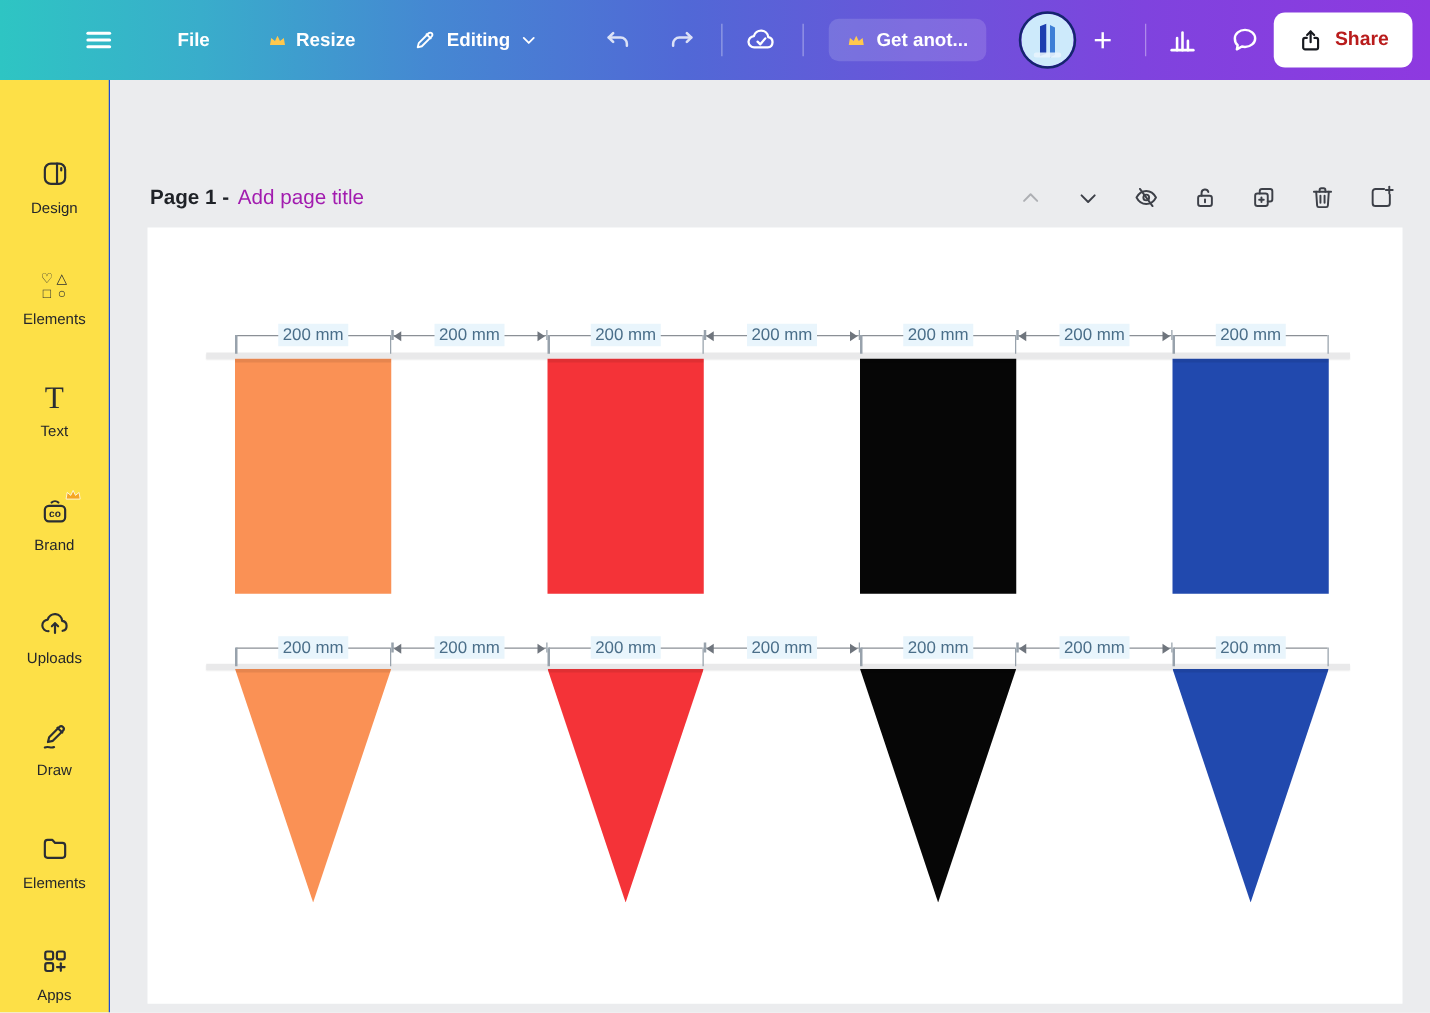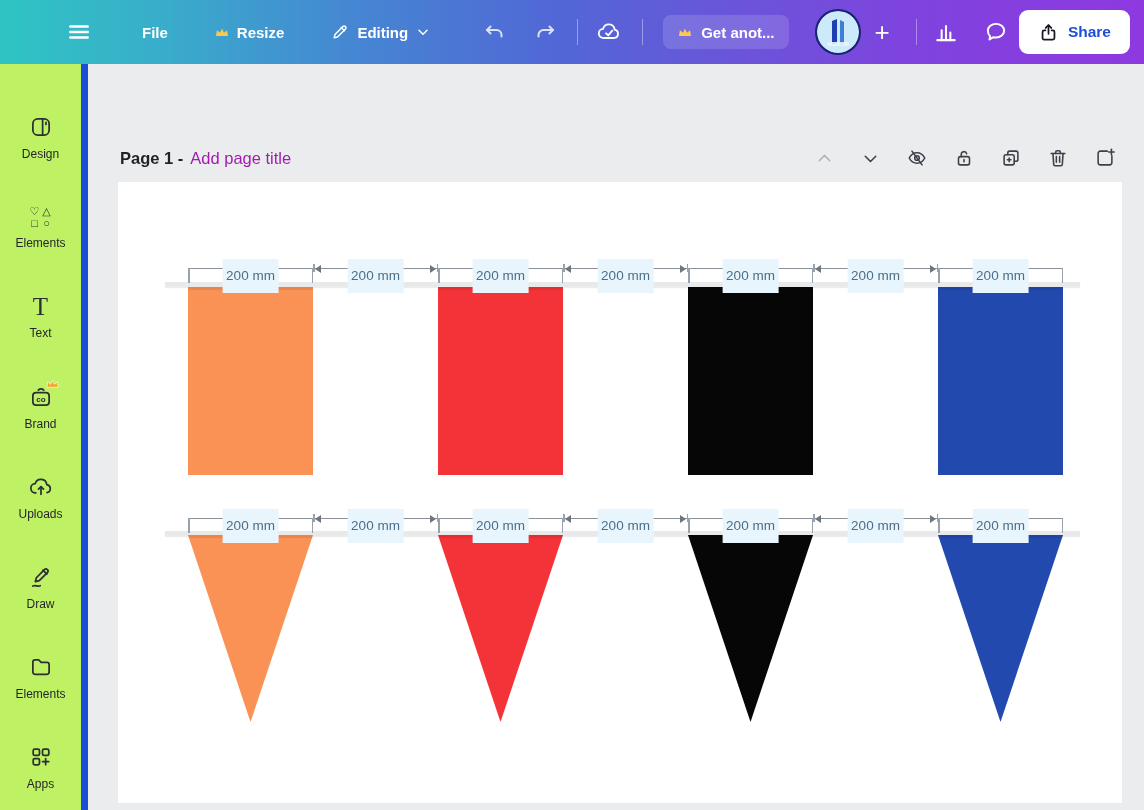--- a/index.html
+++ b/index.html
@@ -20,27 +20,27 @@
   .tb-divider { width:1px; height:26px; background:rgba(255,255,255,.38); margin-left:20px; }
   .tb-cloud { margin-left:18px; display:flex; cursor:pointer; }
   .get-another { margin-left:20px; height:34px; padding:0 14px; border-radius:8px;
     background:rgba(255,255,255,.14); display:flex; align-items:center; gap:8px; cursor:pointer; }
   .avatar { margin-left:26px; width:46px; height:46px; border-radius:50%;
     border:2px solid #15256e; overflow:hidden; cursor:pointer; flex:none; }
   .tb-plus { margin-left:8px; font-size:26px; font-weight:400; line-height:1; cursor:pointer; padding:0 6px; }
   .tb-chart { margin-left:16px; display:flex; cursor:pointer; }
   .tb-chat { margin-left:24px; display:flex; cursor:pointer; }
   .share-btn { margin-left:auto; margin-right:14px; height:44px; padding:0 19px; border-radius:9px;
-    background:#fff; color:#1d4ed8; display:flex; align-items:center; gap:9px; border:none;
+    background:#fff; color:#b91c1c; display:flex; align-items:center; gap:9px; border:none;
     font-size:15.5px; font-weight:700; cursor:pointer; font-family:inherit; }
 
   
   .app-body { display:flex; height:746px; }
-  .sidebar { width:88px; background:#bef264; border-right:7px solid #1d4ed8;
-    padding-top:28px; flex:none; }
+  .sidebar { width:88px; background:#fde047; border-right:1px solid #1d4ed8;
+    padding-top:40px; flex:none; }
   .side-item { height:90px; display:flex; flex-direction:column; align-items:center;
     justify-content:center; gap:7px; cursor:pointer; position:relative; color:#24262b; }
   .side-item .lbl { font-size:12px; color:#24262b; }
   .elements-grid { display:grid; grid-template-columns:12px 12px; grid-template-rows:12px 12px;
     font-size:11px; line-height:12px; text-align:center; color:#2b2e33; }
   .text-glyph { font-family:"Liberation Serif", serif; font-size:25px; line-height:24px; color:#2b2e33; }
   .pro-badge { position:absolute; top:15px; right:21px; }
 
   
   .workspace { flex:1; position:relative; background:#ebecee; }
@@ -66,21 +66,21 @@
   .tick { position:absolute; top:12px; width:1.5px; height:15px; background:#98a2ac; }
   .tick.tl { left:0; } .tick.tr { right:0; }
   .dim-seg.arrow .tick { height:8px; top:8px; }
   .ah { position:absolute; top:8.5px; width:0; height:0; display:none;
     border-top:4px solid transparent; border-bottom:4px solid transparent; }
   .dim-seg.arrow .ah { display:block; }
   .ah.al { left:2px; border-right:6px solid #6f757d; }
   .ah.ar { right:2px; border-left:6px solid #6f757d; }
   .dim-label { position:absolute; top:3px; left:50%; transform:translateX(-50%);
     background:#e9f5fc; color:#4a6e89; font-size:13.5px; line-height:18px;
-    padding:8px 4px; white-space:nowrap; z-index:2; }
+    padding:0 4px; white-space:nowrap; z-index:2; }
 
   .flags { position:absolute; inset:0; }
   .flag { position:absolute; width:125px; box-shadow:inset 0 3px 0 rgba(0,0,0,.08); }
   .flag.rect { top:105px; height:188px; }
   .flag.pennant { top:353px; height:187px; clip-path:polygon(0 0,100% 0,50% 100%); }
 
   svg { display:block; }
 </style>
 </head>
 <body>

